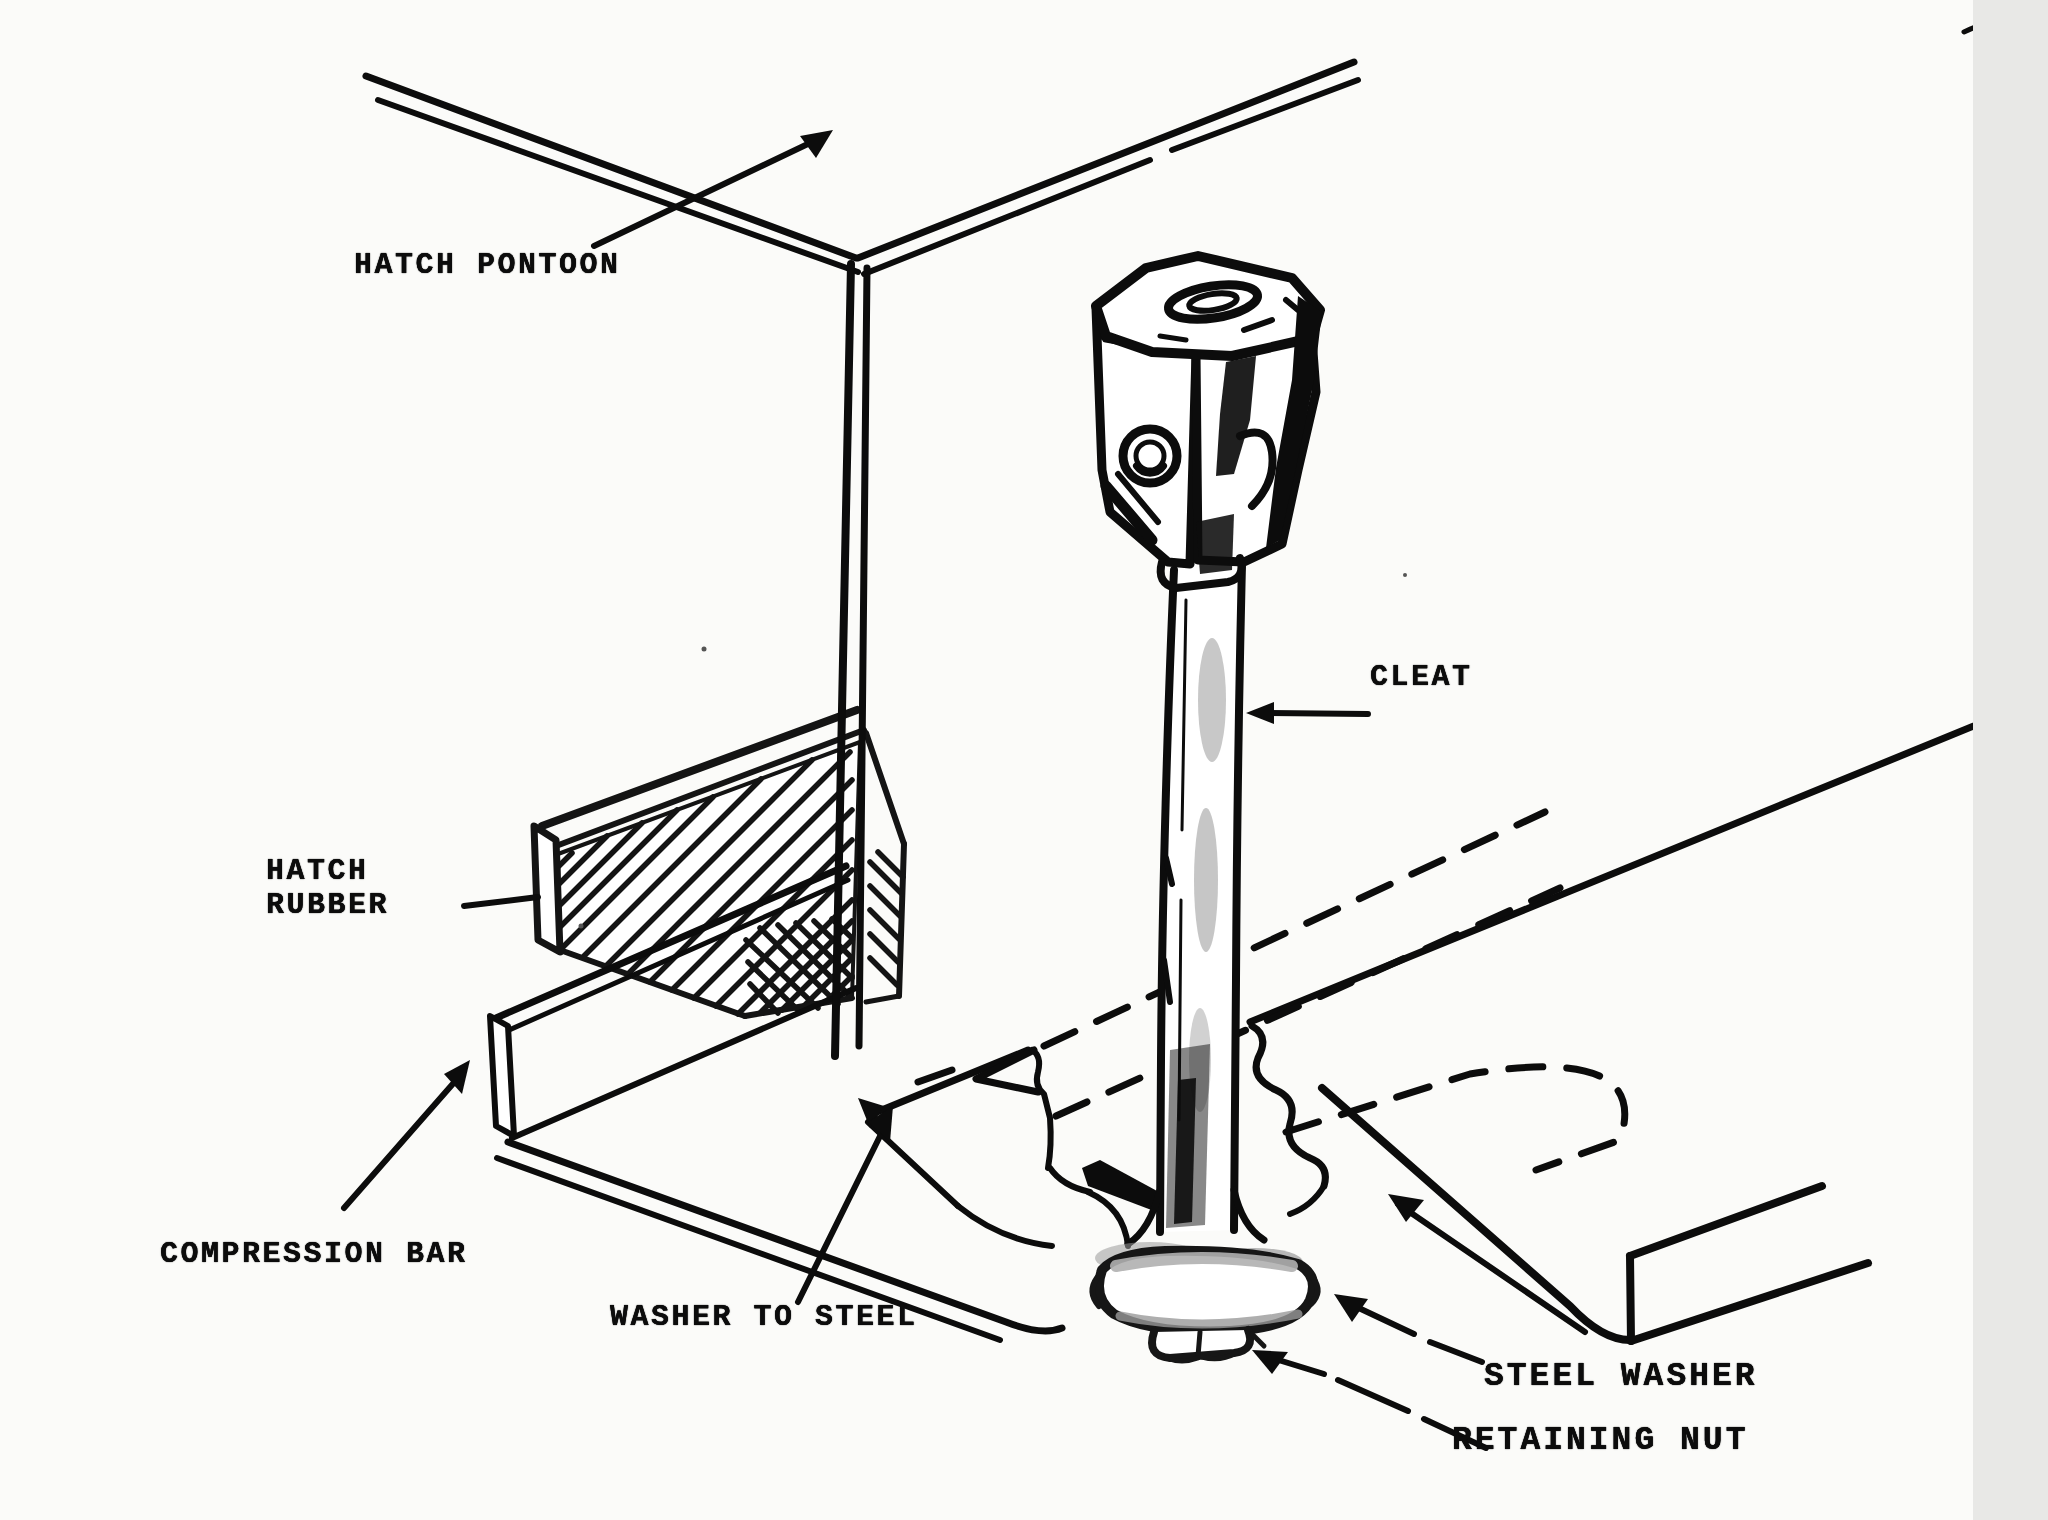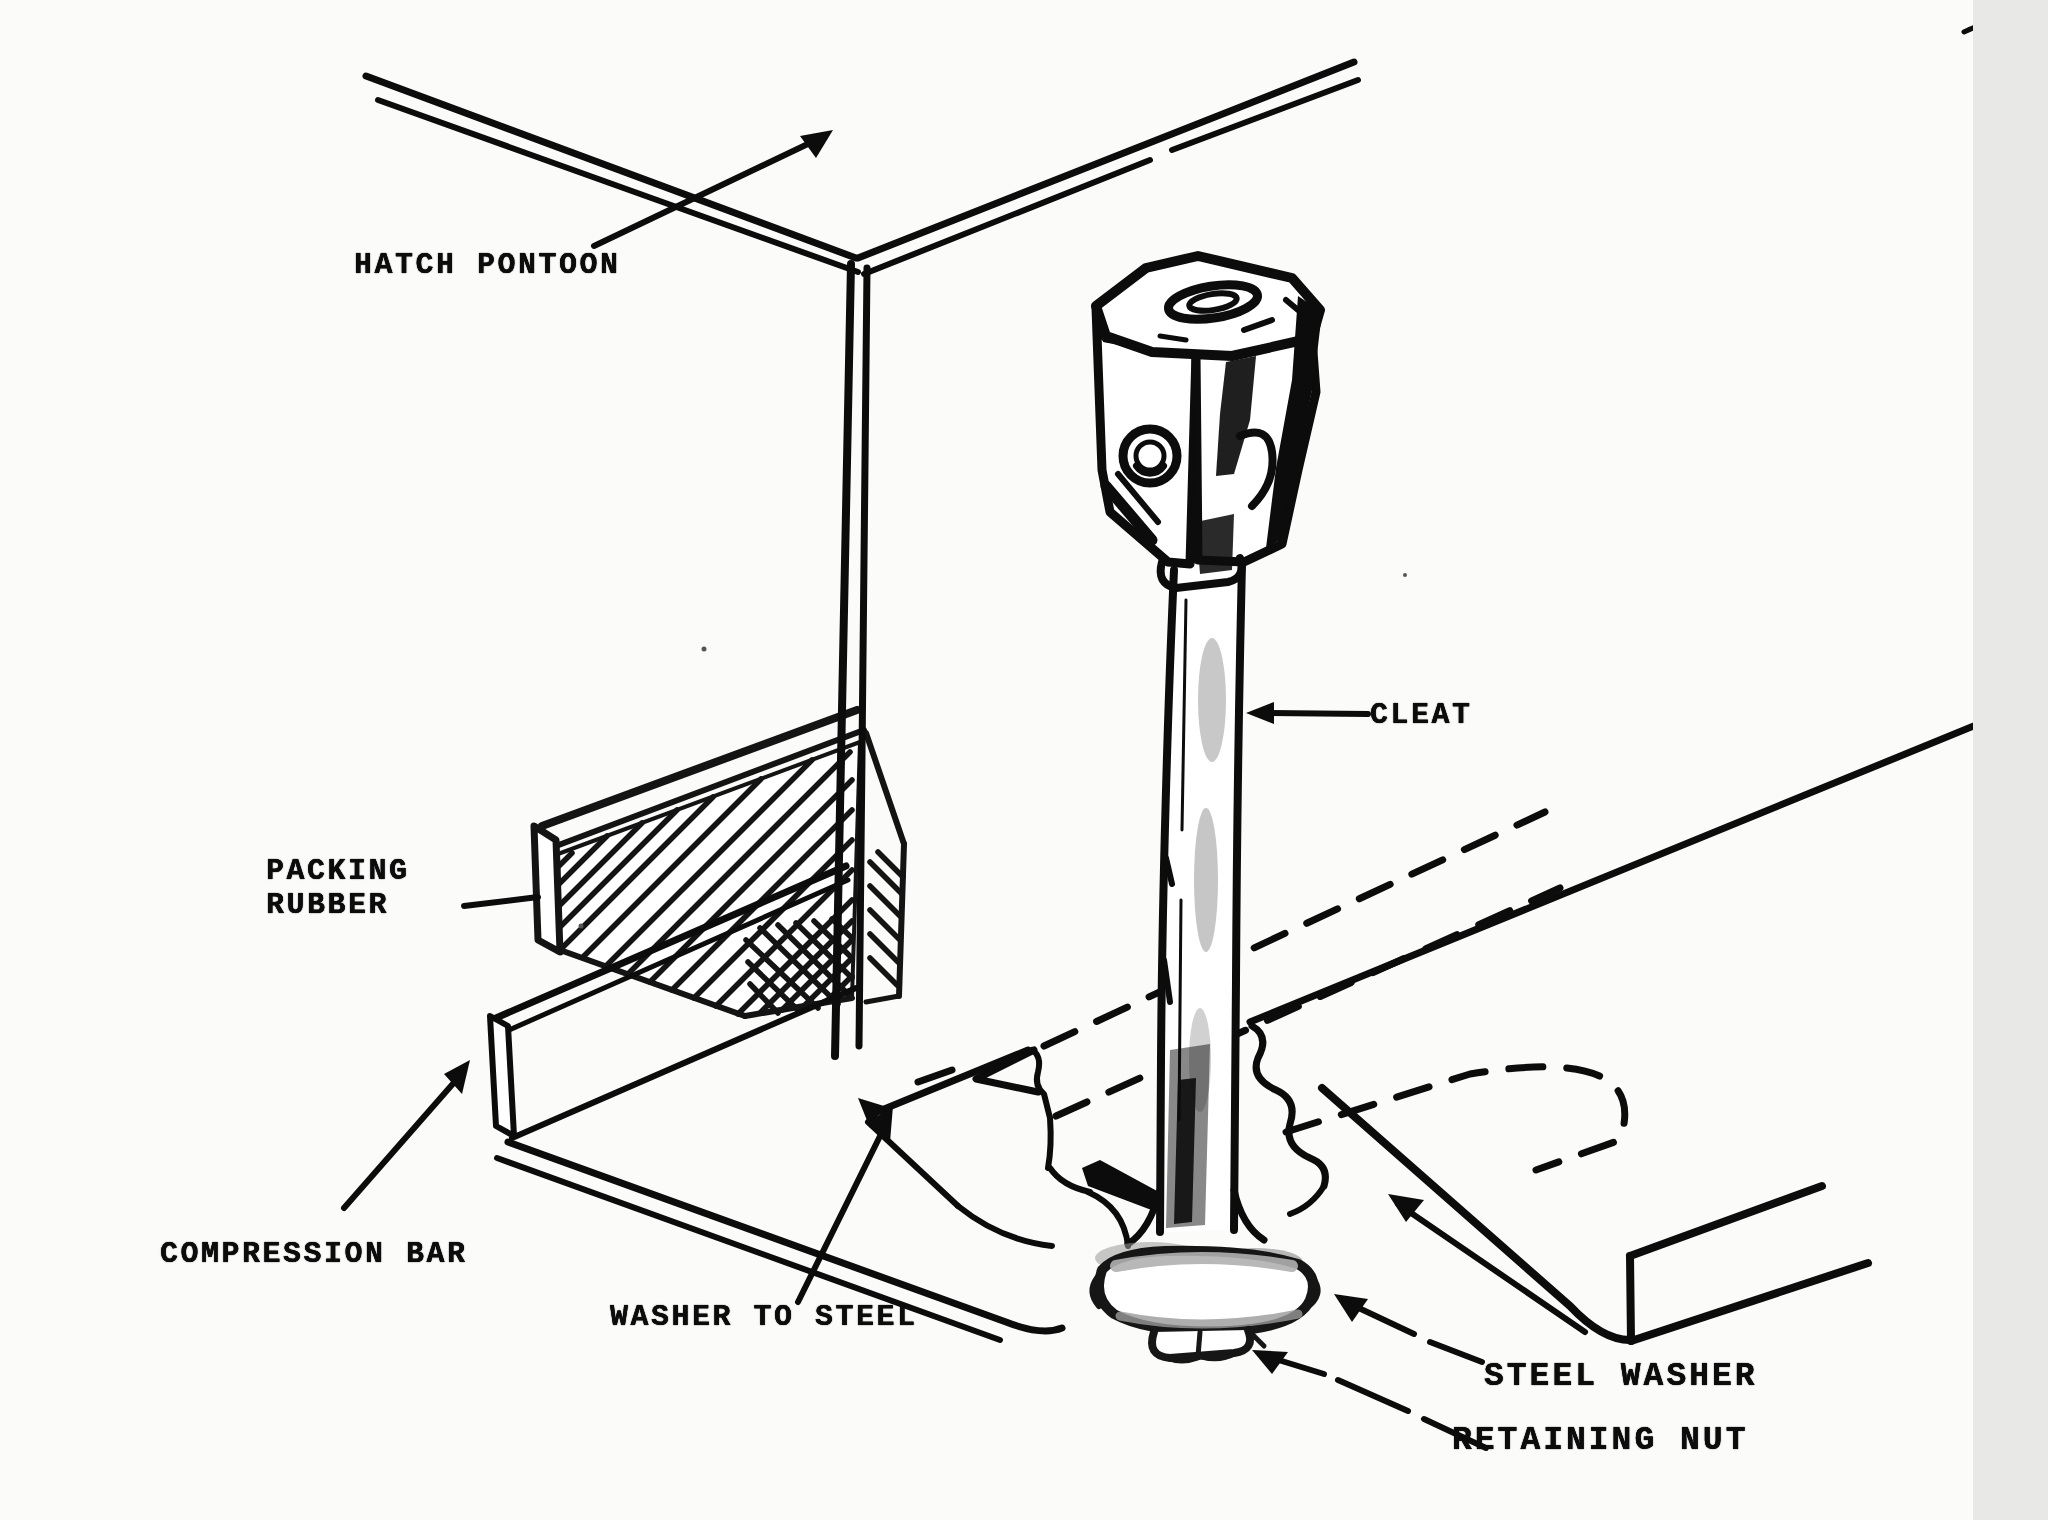--- a/index.html
+++ b/index.html
@@ -227,19 +227,19 @@
 
     <path d="M1346,1302 L1414,1334 M1430,1342 L1482,1362" stroke-width="6"></path>
     <path d="M1334,1294 L1368,1299 L1352,1322 Z" fill="#0c0c0c" stroke="none"></path>
 
     <path d="M1486,1448 L1424,1419 M1408,1411 L1338,1380 M1324,1374 L1272,1358" stroke-width="6"></path>
     <path d="M1252,1350 L1288,1352 L1272,1374 Z" fill="#0c0c0c" stroke="none"></path>
   </g>
 </svg>
 
   <div class="lbl" style="left:354px;top:248px">HATCH PONTOON</div>
-  <div class="lbl" style="left:266px;top:854px"><span>PACKING</span><br><span>RUBBER</span></div>
+  <div class="lbl" style="left:266px;top:854px"><span>HATCH</span><br><span>RUBBER</span></div>
   <div class="lbl" style="left:160px;top:1237px">COMPRESSION BAR</div>
   <div class="lbl" style="left:610px;top:1300px">WASHER TO STEEL</div>
-  <div class="lbl" style="left:1370px;top:698px">CLEAT</div>
+  <div class="lbl" style="left:1370px;top:660px">CLEAT</div>
   <div class="lbl lbl-lg" style="left:1484px;top:1360px">STEEL WASHER</div>
   <div class="lbl lbl-lg" style="left:1452px;top:1424px">RETAINING NUT</div>
 </div>
 
 </body></html>

